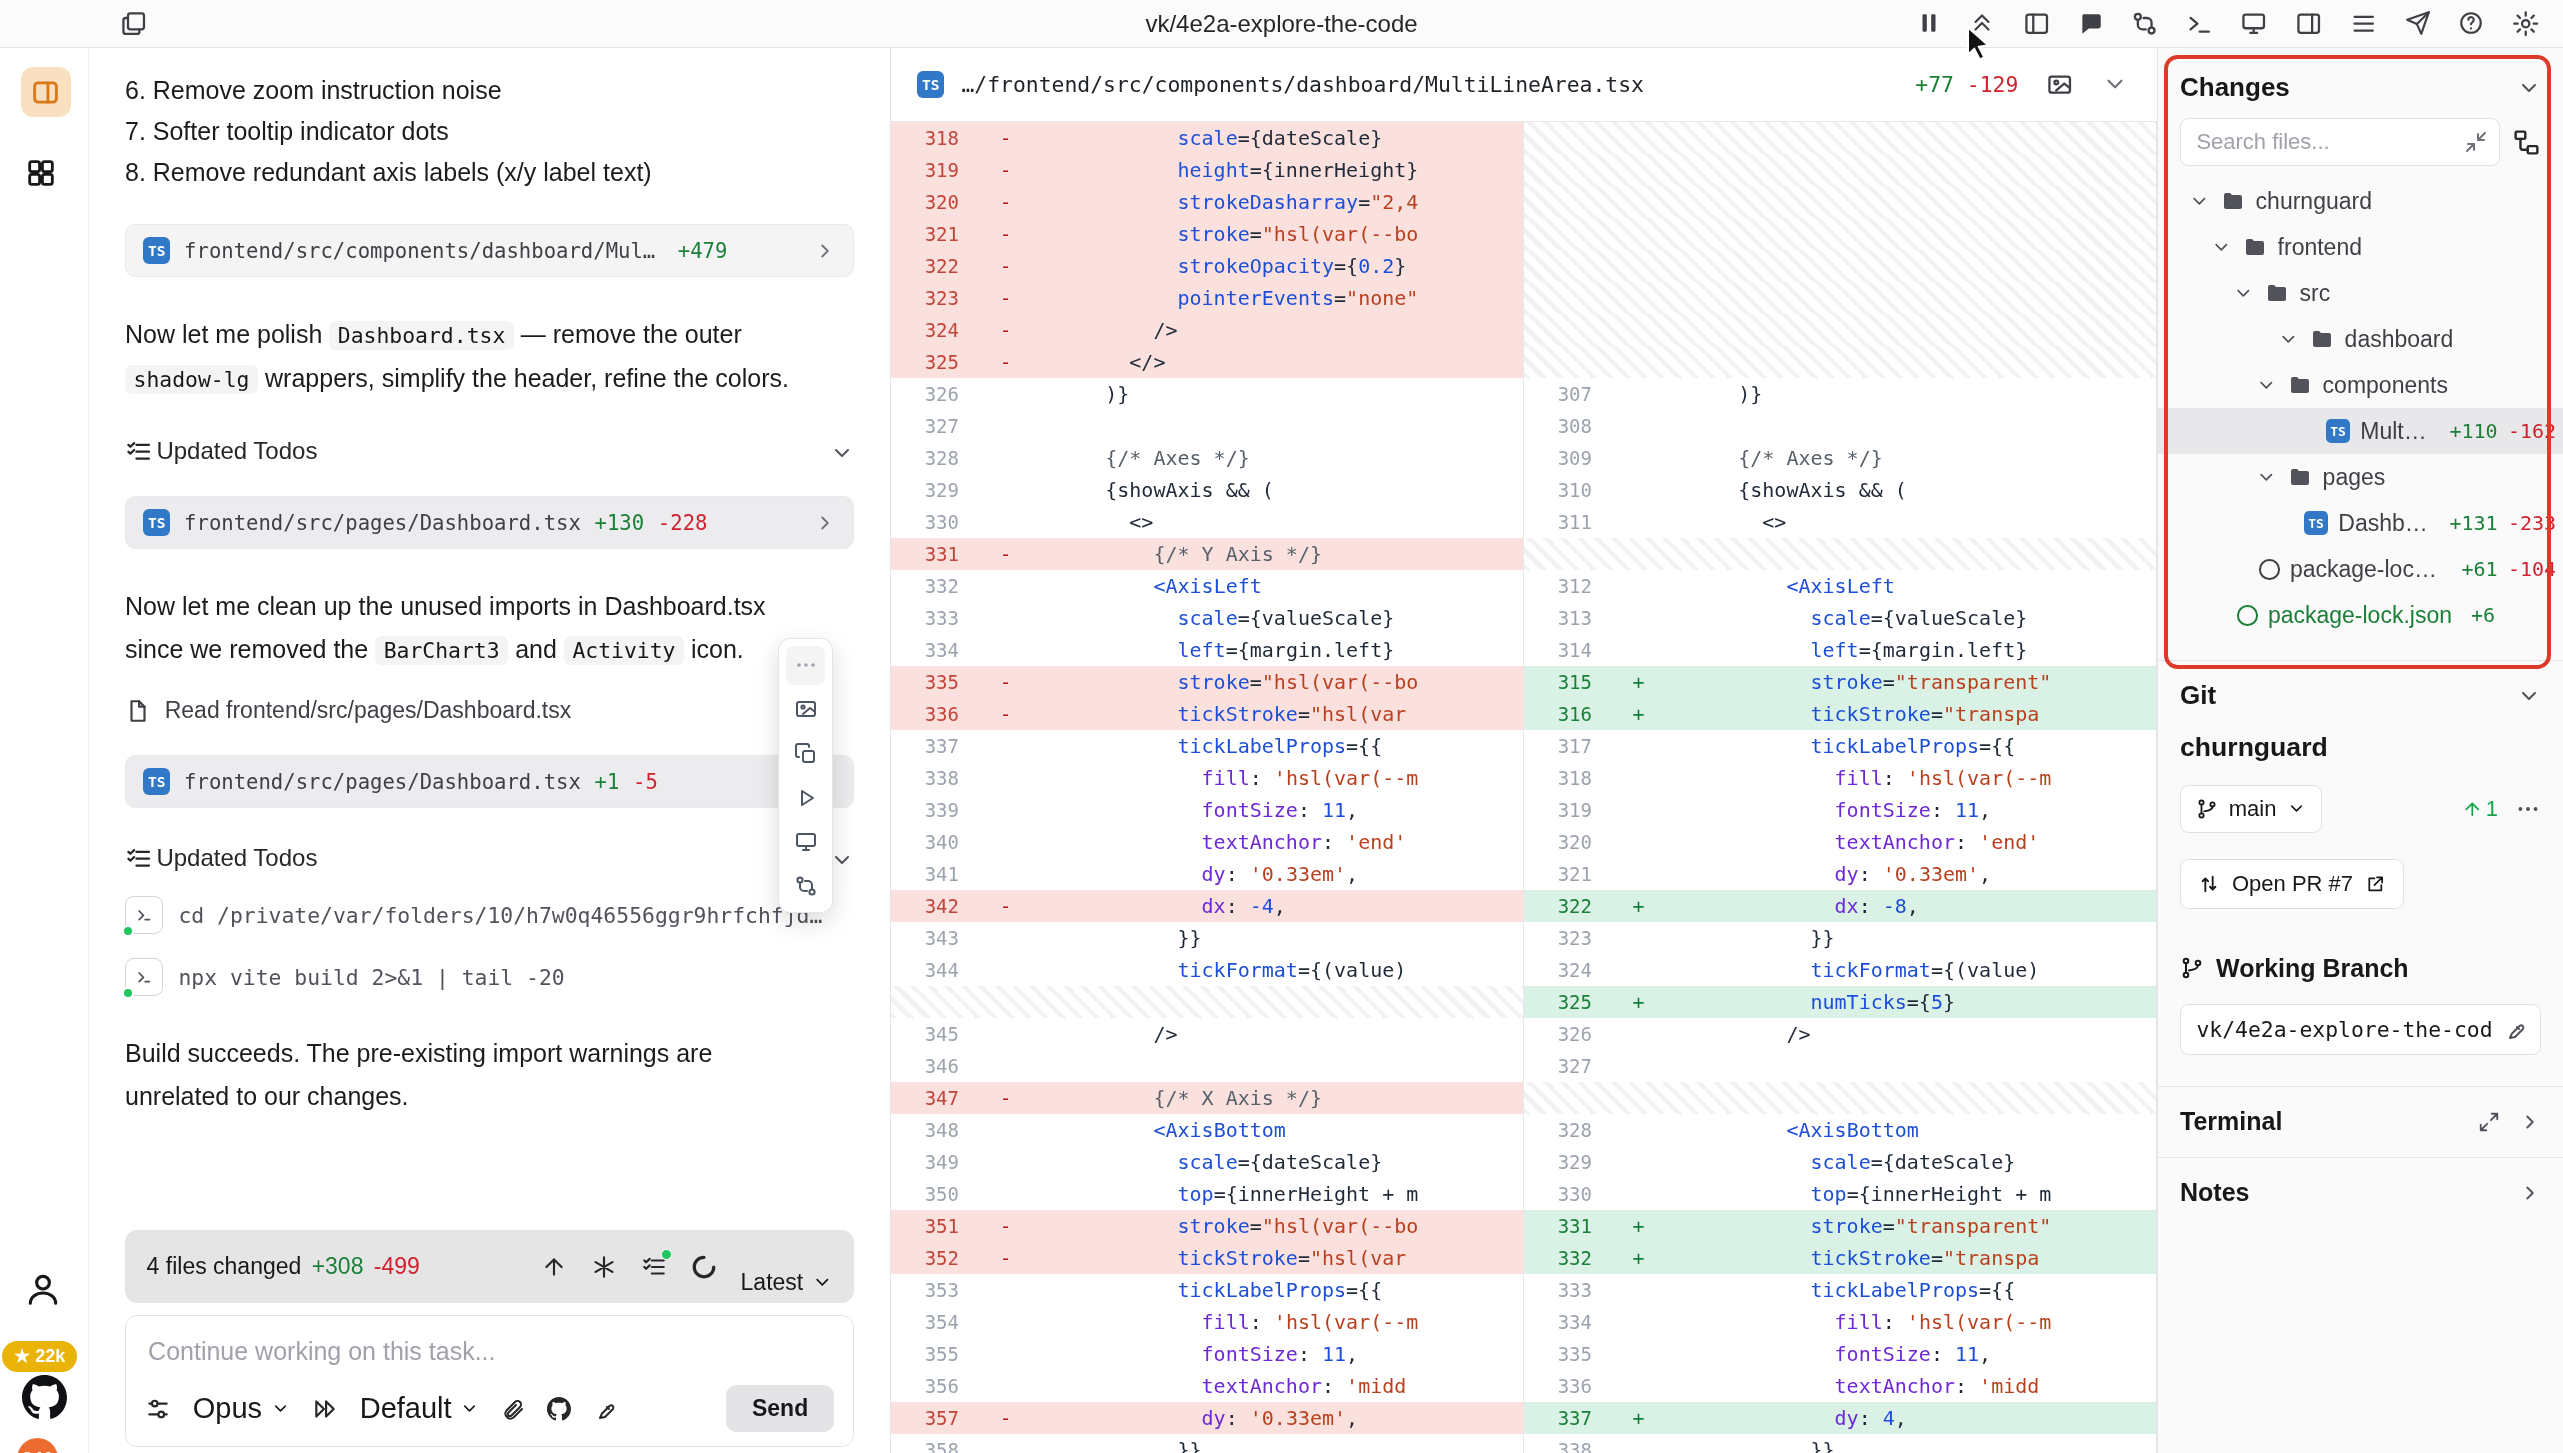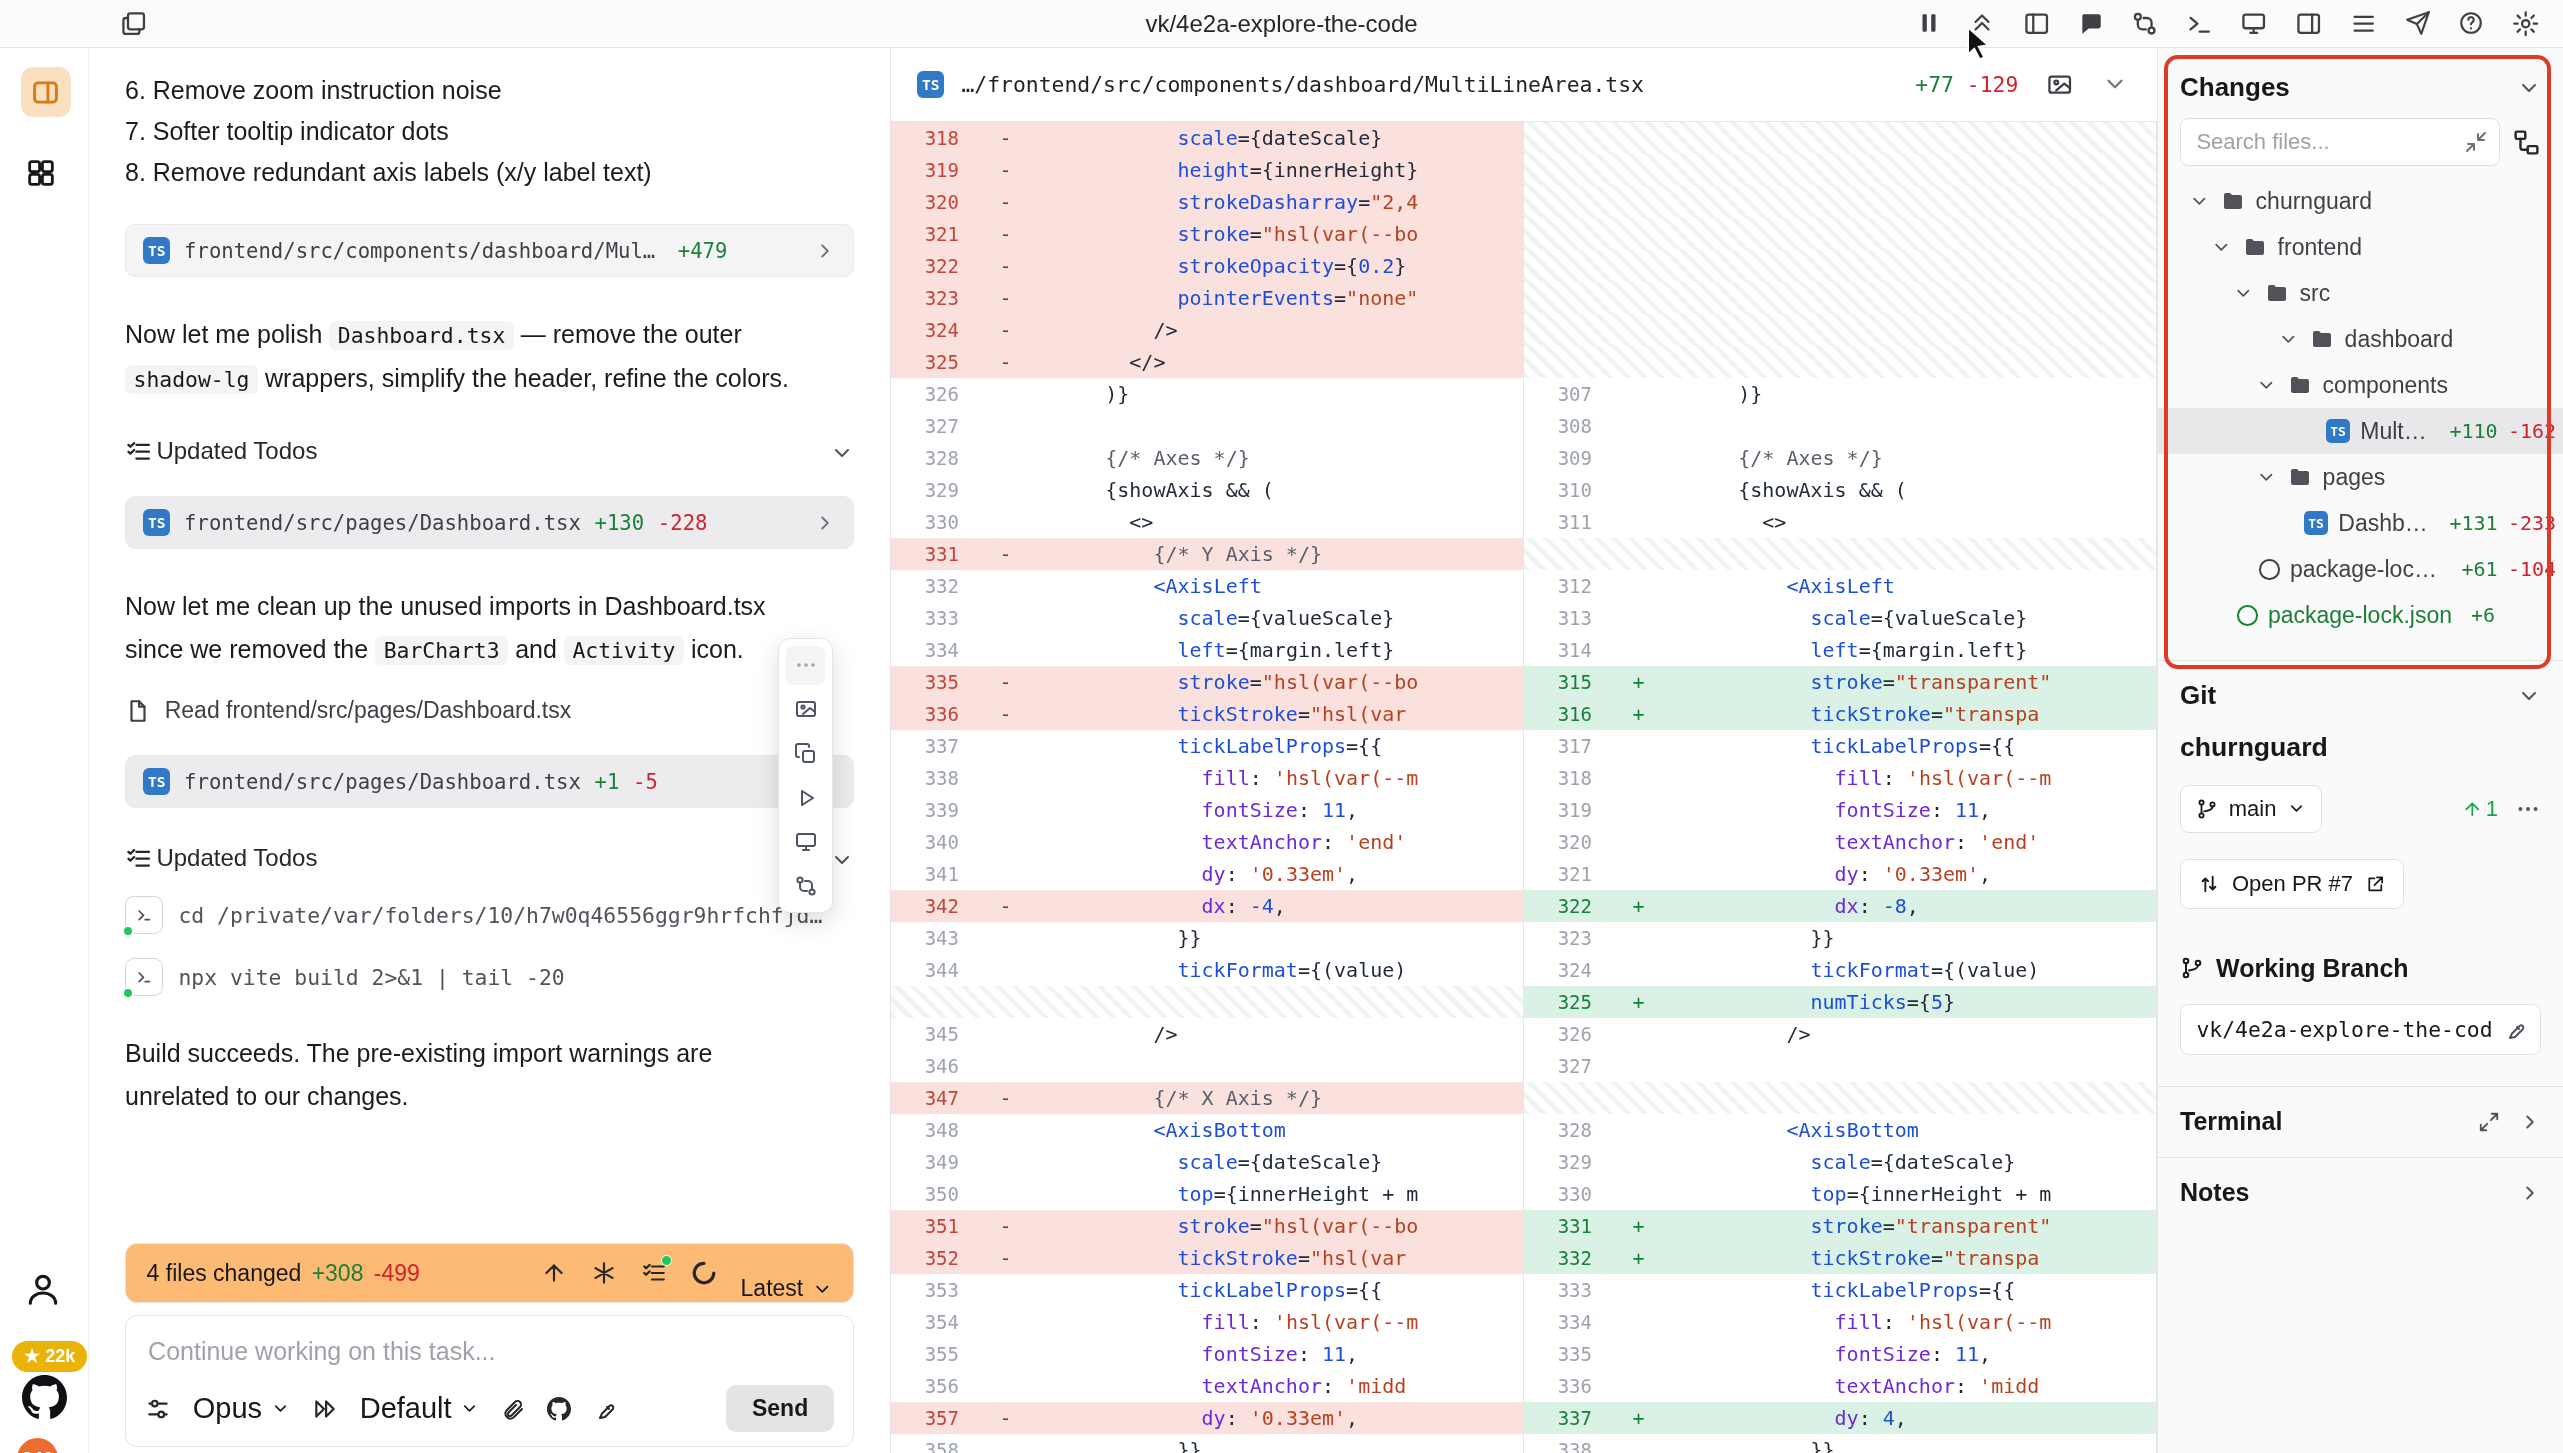--- a/index.html
+++ b/index.html
@@ -19,21 +19,21 @@
   
   .main { display:flex; height:1406px; }
 
   
   .strip { width:89px; position:relative; border-right:0.9px solid #efeff1; background:#fff; flex:0 0 89px; }
   .app-icon { position:absolute; left:20.6px; top:19px; width:50px; height:50px; background:#f9e0c0;
     border-radius:12px; display:flex; align-items:center; justify-content:center; color:#d97917; }
   .grid-icon { position:absolute; left:24px; top:108px; color:#18181b; }
   .person-icon { position:absolute; left:24px; top:1222px; color:#18181b; }
   .gh-icon { position:absolute; left:22px; top:1327px; color:#0f1115; }
-  .gh-badge { position:absolute; left:12px; top:1293px; background:#eab308; color:#fff; font-size:18px;
+  .gh-badge { position:absolute; left:2px; top:1293px; background:#eab308; color:#fff; font-size:18px;
     font-weight:bold; padding:4.3px 12px; border-radius:856px; white-space:nowrap; z-index:2; }
   .dc-badge { position:absolute; left:17px; top:1390px; background:#ed6c30; color:#fff; font-size:19px;
     font-weight:bold; width:41px; height:41px; border-radius:50%; display:flex; align-items:center;
     justify-content:center; z-index:2; }
 
   
   .chat { width:802px; flex:0 0 802px; border-right:0.9px solid #e4e4e7; display:flex;
     flex-direction:column; position:relative; background:#fff; }
   .chat-scroll { flex:1; overflow:hidden; padding:22px 36px 0 36px; }
   .num-item { font-size:25px; line-height:41px; color:#1c1c1e; }
@@ -57,22 +57,22 @@
   .read-row { display:flex; align-items:center; gap:13.7px; margin-top:25px; color:#3f3f46; font-size:23px; }
   .term-row { display:flex; align-items:center; gap:15.4px; margin-top:24px; }
   .term-ic { position:relative; width:38px; height:38px; flex:0 0 38px; border:1.7px solid #d4d4d8;
     border-radius:8.6px; display:flex; align-items:center; justify-content:center; color:#52525b; }
   .term-ic .gdot { position:absolute; left:-4.3px; bottom:-4.3px; width:12px; height:12px; background:#22c55e;
     border:2.6px solid #fff; border-radius:50%; }
   .term-text { font:21.4px "DejaVu Sans Mono", monospace; color:#52525b; white-space:nowrap;
     overflow:hidden; text-overflow:ellipsis; max-width:651px; }
 
   .composer { margin-top:auto; padding:0 36px 6.9px 36px; }
-  .status-box { border:1.7px solid #e4e4e7; border-radius:12px; height:60px; display:flex;
-    align-items:center; padding:0 20.6px; gap:22px; background:#fdba74; }
+  .status-box { border:1.7px solid #e4e4e7; border-radius:12px; height:73px; display:flex;
+    align-items:center; padding:0 20.6px; gap:22px; background:#e5e5e5; }
   .status-files { font-size:23px; color:#18181b; display:flex; gap:10.3px; align-items:center; }
   .green { color:#1a7f37; } .red { color:#cf222e; }
   .status-icons { margin-left:auto; display:flex; align-items:center; gap:24px; color:#27272a; }
   .check-wrap { position:relative; }
   .check-wrap .gdot2 { position:absolute; right:-5.1px; top:-5.1px; width:11px; height:11px;
     background:#22c55e; border-radius:50%; border:1.7px solid #fff; }
   .latest-btn { display:flex; align-items:center; gap:8.6px; font-size:23px; color:#18181b;
     background:none; border:none; cursor:pointer; font-family:inherit;margin-top:31px; }
   .input-box { border:1.7px solid #e4e4e7; border-radius:12px; margin-top:12px; background:#fff;
     padding:8.6px 5.1px 5.1px 5.1px; }

